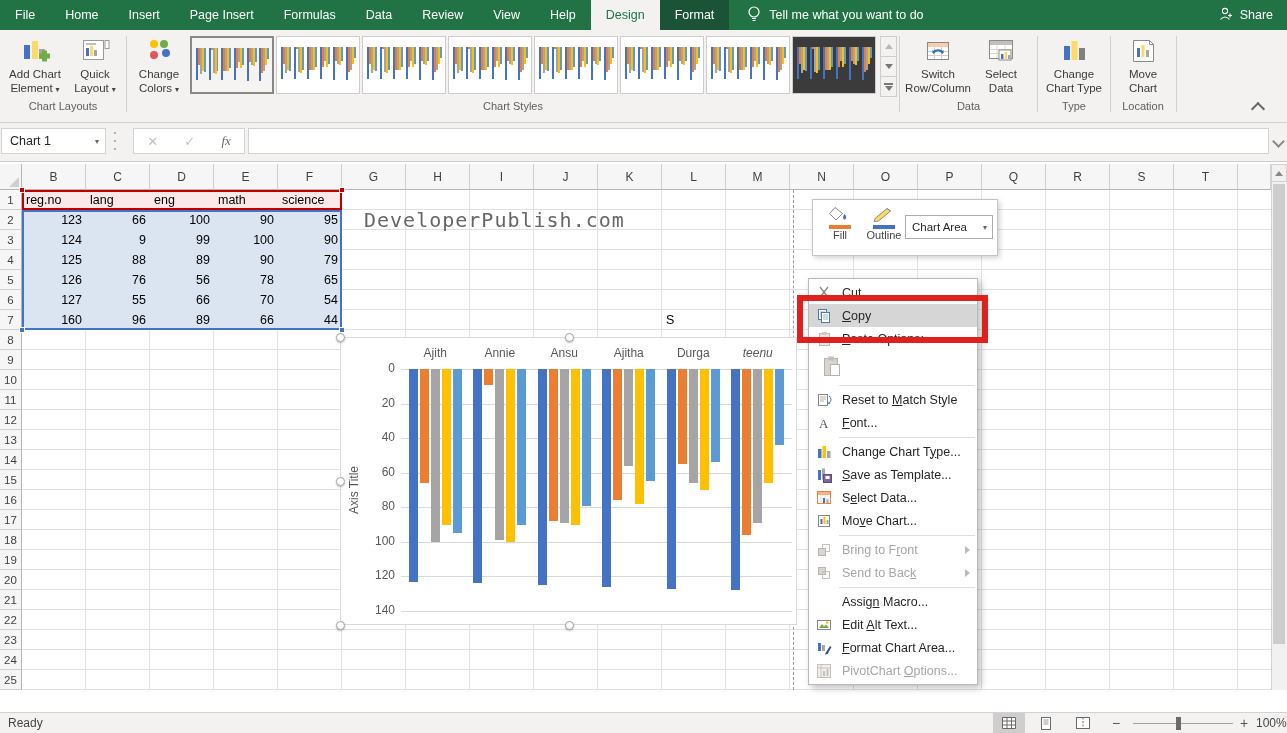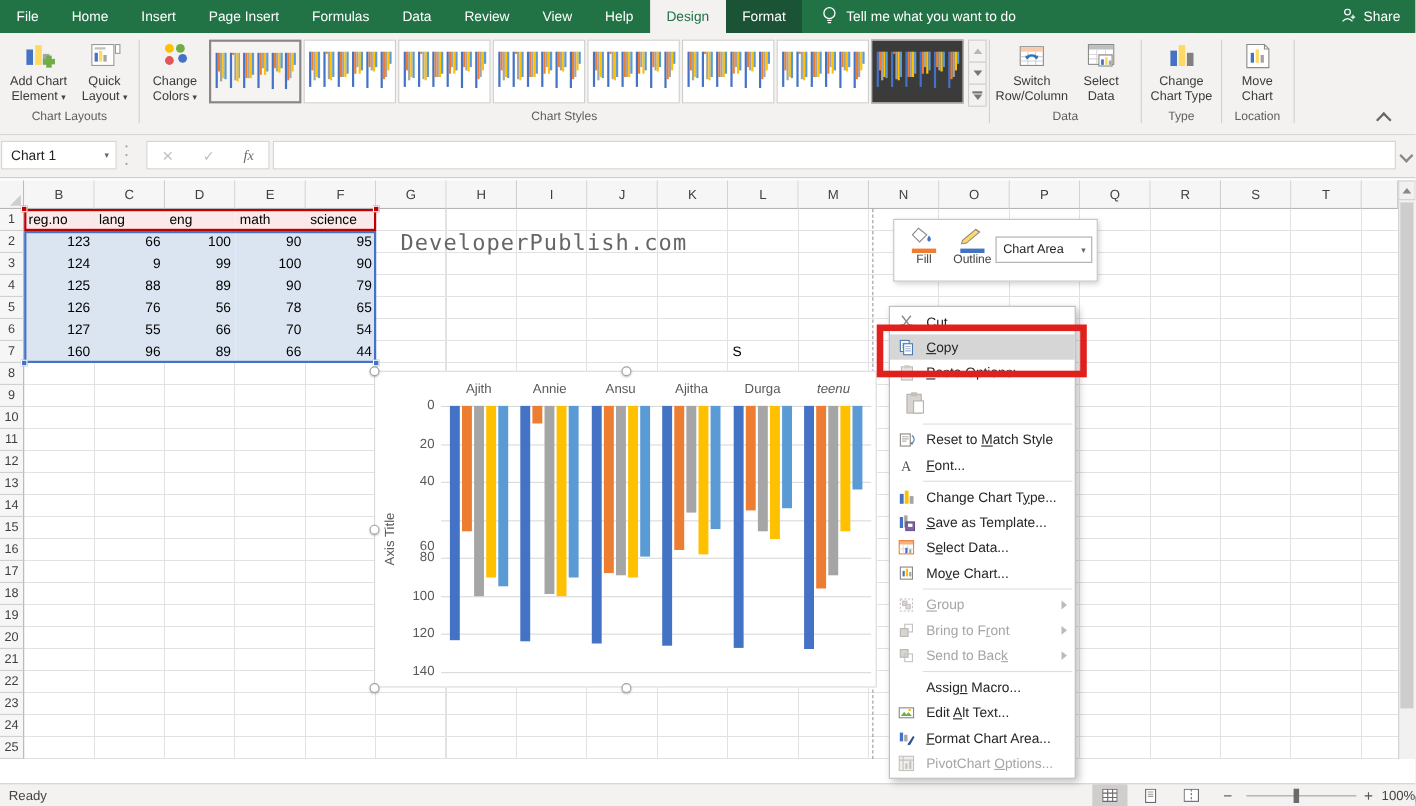--- a/index.html
+++ b/index.html
@@ -718,21 +718,21 @@
   </div>
 
   <div id="chartbox">
       <div class="gline" style="left: 60px; top: 31px; width: 391px;"></div>
       <div class="ytick" style="left: 10px; top: 23px;">0</div>
       <div class="gline" style="left: 60px; top: 65.5714px; width: 391px;"></div>
       <div class="ytick" style="left: 10px; top: 57.5714px;">20</div>
       <div class="gline" style="left: 60px; top: 100.143px; width: 391px;"></div>
       <div class="ytick" style="left: 10px; top: 92.1429px;">40</div>
       <div class="gline" style="left: 60px; top: 134.714px; width: 391px;"></div>
-      <div class="ytick" style="left: 10px; top: 126.714px; margin-top: 24px;">60</div>
+      <div class="ytick" style="left: 10px; top: 126.714px;">60</div>
       <div class="gline" style="left: 60px; top: 169.286px; width: 391px;"></div>
       <div class="ytick" style="left: 10px; top: 161.286px;">80</div>
       <div class="gline" style="left: 60px; top: 203.857px; width: 391px;"></div>
       <div class="ytick" style="left: 10px; top: 195.857px;">100</div>
       <div class="gline" style="left: 60px; top: 238.429px; width: 391px;"></div>
       <div class="ytick" style="left: 10px; top: 230.429px;">120</div>
       <div class="gline" style="left: 60px; top: 273px; width: 391px;"></div>
       <div class="ytick" style="left: 10px; top: 265px;">140</div>
       <div class="catlab" style="left: 62px; top: 8px; width: 64.5px;">Ajith</div>
       <div class="bar" style="left: 67.75px; top: 31px; width: 9px; height: 213px; background: rgb(68, 114, 196);"></div>
@@ -910,31 +910,20 @@
             <rect x="7.5" y="4" width="2" height="7" fill="#ffc000"></rect>
             <rect x="10.5" y="7" width="2" height="4" fill="#a5a5a5"></rect>
           </svg>
         </span>
         <span class="mlab">Mo<u>v</u>e Chart...</span>
       </div>
       <div class="msep"></div>
       <div class="mi dis">
         <span class="mico">
           <svg width="16" height="16">
-            <rect x="2.5" y="2.5" width="11" height="11" fill="none" stroke="#c5c2be" stroke-dasharray="2 1.5"></rect>
-            <rect x="4.5" y="4.5" width="4" height="4" fill="#deccdb" stroke="#c5c2be"></rect>
-            <rect x="7.5" y="7.5" width="4" height="4" fill="#dddad6" stroke="#c5c2be"></rect>
-          </svg>
-        </span>
-        <span class="mlab"><u>G</u>roup</span>
-        <span class="marrow"></span>
-      </div>
-      <div class="mi dis">
-        <span class="mico">
-          <svg width="16" height="16">
             <rect x="6.5" y="2.5" width="7" height="7" fill="none" stroke="#c5c2be"></rect>
             <rect x="2.5" y="6.5" width="7" height="7" fill="#d8d5d1" stroke="#b9b6b2"></rect>
           </svg>
         </span>
         <span class="mlab">Bring to F<u>r</u>ont</span>
         <span class="marrow"></span>
       </div>
       <div class="mi dis">
         <span class="mico">
           <svg width="16" height="16">

